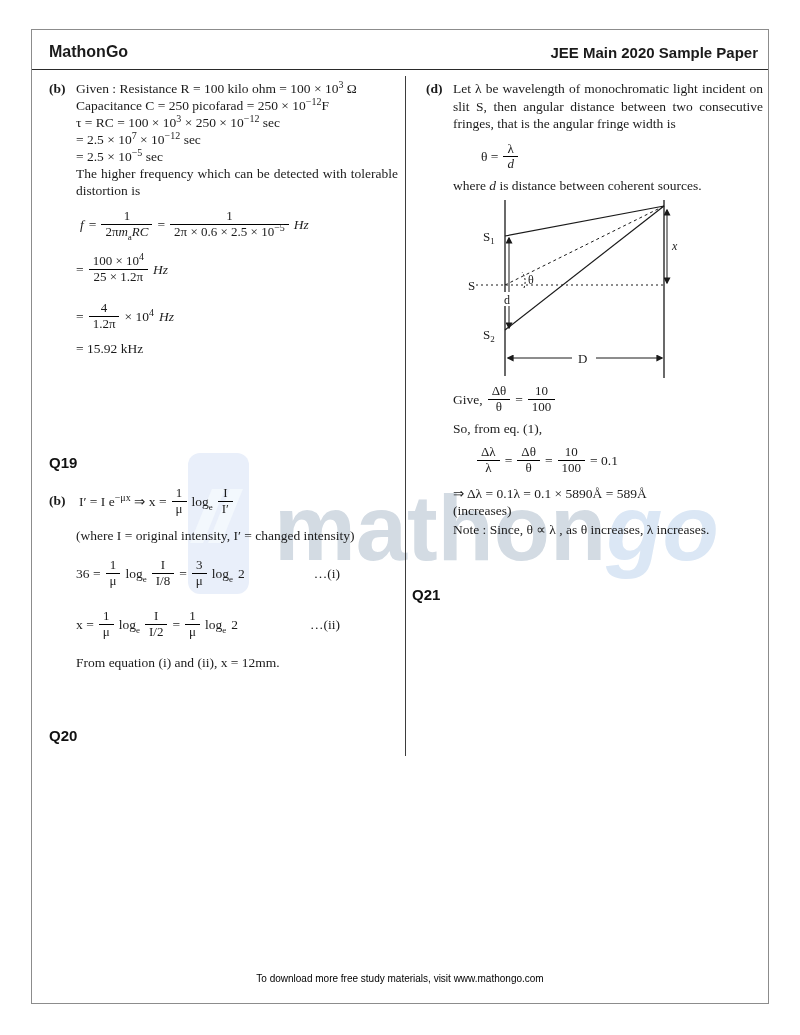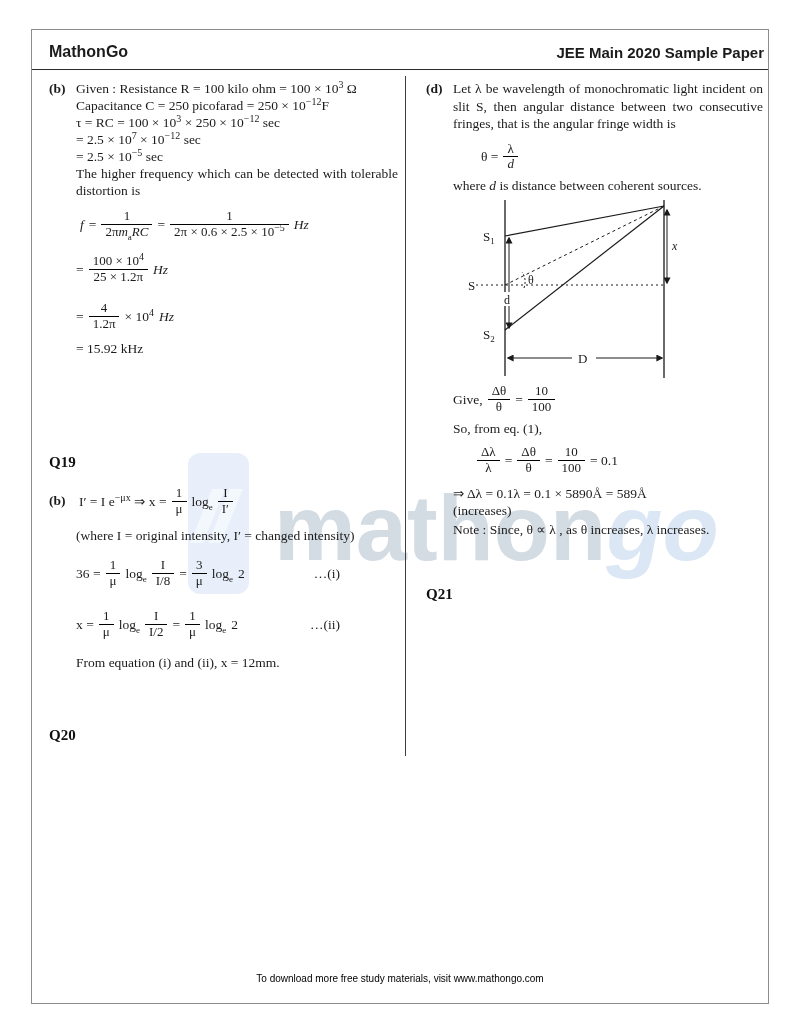--- a/index.html
+++ b/index.html
@@ -1,21 +1,21 @@
 <!DOCTYPE html>
 <html><head>
 <meta charset="utf-8">
 <style>
   html,body{margin:0;padding:0;background:#ffffff;}
   body{width:800px;height:1035px;position:relative;font-family:"Liberation Serif",serif;color:#1b1b1b;}
   .page{position:absolute;left:31px;top:29px;width:736px;height:973px;border:1px solid #8c8c8c;background:#fff;overflow:hidden;}
 
   
   .hdr-brand{position:absolute;left:17px;top:13px;font-family:"Liberation Sans",sans-serif;font-weight:bold;font-size:16px;z-index:2;}
-  .hdr-title{position:absolute;right:4px;top:14px;font-family:"Liberation Sans",sans-serif;font-weight:bold;font-size:15px;z-index:2;}
+  .hdr-title{position:absolute;right:10px;top:14px;font-family:"Liberation Sans",sans-serif;font-weight:bold;font-size:15px;z-index:2;}
   .hdr-rule{position:absolute;left:0;right:0;top:39px;height:1px;background:#2a2a2a;z-index:2;}
   .col-divider{position:absolute;left:373px;top:46px;width:1px;height:680px;background:#3d3d3d;z-index:2;}
 
   
   .wm{position:absolute;inset:0;z-index:0;}
   .wm-sq{position:absolute;left:156px;top:423px;width:61px;height:141px;background:#e9effa;border-radius:12px;}
   .wm-slash{position:absolute;width:13px;height:54px;background:#f3f8fd;transform:skewX(-22deg);}
   .wm-slash.a{left:13px;top:36px;}
   .wm-slash.b{left:31px;top:36px;}
   .wm-word{position:absolute;left:242px;top:452px;font-family:"Liberation Sans",sans-serif;font-weight:bold;font-size:92px;line-height:1;white-space:nowrap;}
@@ -26,21 +26,21 @@
   .item{position:absolute;z-index:1;font-size:13.5px;line-height:17px;}
   .marker{position:absolute;left:0;top:0;font-weight:bold;}
   .marker.mid{top:10px;}
   .body{margin-left:27px;}
   .just{text-align:justify;}
   .ln{white-space:nowrap;}
   sup{font-size:10px;line-height:0;}
   sub{font-size:9px;line-height:0;}
   .it{font-style:italic;}
 
-  .qlabel{position:absolute;z-index:1;font-family:Liberation Serif, serif;font-weight:bold;font-size:15px;color:#111;}
+  .qlabel{position:absolute;z-index:1;font-family:Liberation Sans, sans-serif;font-weight:bold;font-size:15px;color:#111;}
 
   .eqrow{display:flex;align-items:center;gap:5px;}
   .frac{display:inline-block;text-align:center;line-height:1.15;font-size:13px;}
   .frac .fn{display:block;padding:0 4px;}
   .frac .fd{display:block;border-top:1px solid #000;padding:0 4px;}
   .ref{margin-left:auto;}
 
   .diagram{position:absolute;left:398px;top:168px;z-index:1;}
 
   .page-footer{position:absolute;left:0;right:0;bottom:19px;text-align:center;font-family:"Liberation Sans",sans-serif;font-size:10px;color:#000;z-index:2;}
@@ -257,17 +257,17 @@
           <span class="fn">10</span>
           <span class="fd">100</span>
         </span>
       <span>= 0.1</span>
     </div>
     <div style="margin-top:9px;">⇒ Δλ = 0.1λ = 0.1 × 5890Å = 589Å</div>
     <div>(increases)</div>
     <div style="margin-top:2px;white-space:nowrap;">Note : Since,  θ ∝ λ , as θ increases, λ increases.</div>
   </section>
 
-  <div class="qlabel" style="left:394px;top:556px;">Q21</div>
+  <div class="qlabel" style="left:380px;top:556px;">Q21</div>
 
   <div class="page-footer">To download more free study materials, visit www.mathongo.com</div>
 
 </div>
 
 </body></html>

